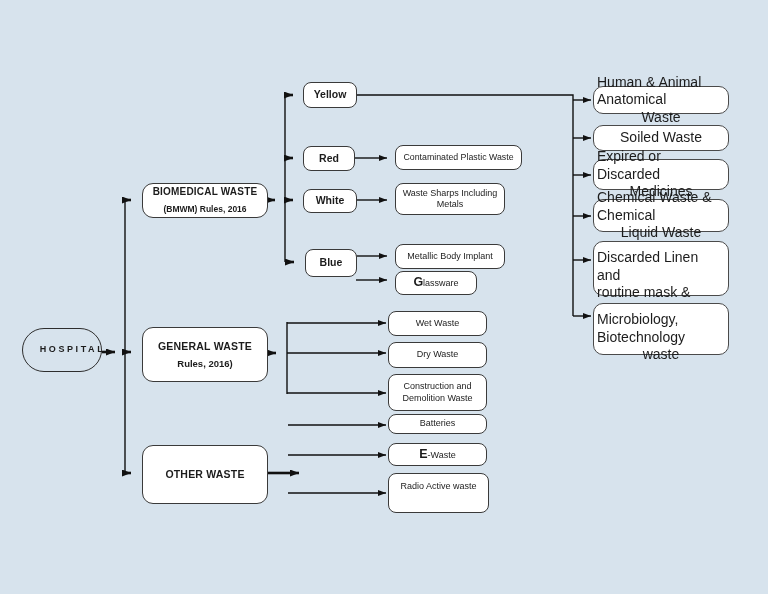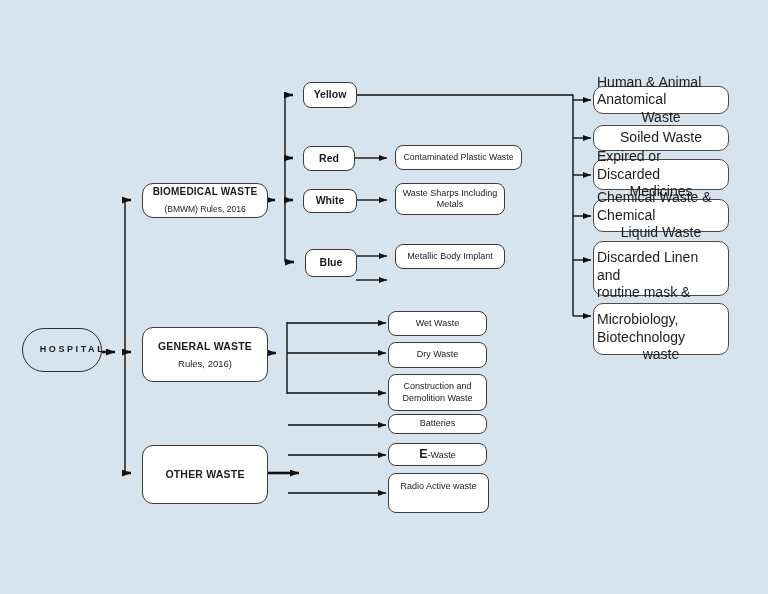--- a/index.html
+++ b/index.html
@@ -27,21 +27,21 @@
     font-size: 9px;
     line-height: 1.25;
     padding: 2px 3px;
   }
   .pink { background: #ffffff; border-radius: 11px; }
   .ghost { background: transparent; border-radius: 22px; border-color:#2e2e2e;padding-left:24px; }
   .rcol { border-radius: 10px; border-color:#4a4a4a; font-size: 14px; }
   .spread { justify-content: space-between; padding-top: 7px; padding-bottom: 7px; }
   .topalign { justify-content: flex-start; padding-top: 7px; }
   .t-title { font-weight: bold; font-size: 10.5px; letter-spacing: 0.2px; }
-  .t-sub { font-size: 8.5px; margin-top: 5px; }
+  .t-sub { font-size: 8.5px; margin-top: 5px; font-weight: bold; }
   .t-color { font-weight: bold; font-size: 10.5px; }
   .t-hospital { font-weight: bold; font-size: 9px; letter-spacing: 2.6px; }
   .lead-cap { font-size: 12.5px; font-weight: bold; }
 </style>
 </head>
 <body>
 
 <div id="canvas">
 
   <svg id="wires" viewBox="0 0 768 594" xmlns="http://www.w3.org/2000/svg">
@@ -127,20 +127,23 @@
   <div class="node" style="left:395px;top:145px;width:127px;height:25px;font-size:8.8px">
     <div>Contaminated Plastic Waste</div>
   </div>
   <div class="node" style="left:395px;top:183px;width:110px;height:32px">
     <div>Waste Sharps Including</div>
     <div>Metals</div>
   </div>
   <div class="node" style="left:395px;top:244px;width:110px;height:25px">
     <div>Metallic Body Implant</div>
   </div>
+  <div class="node" style="left:395px;top:271px;width:82px;height:24px">
+    <div><span class="lead-cap">G</span><span>lassware</span></div>
+  </div>
 
   <div class="node rcol" style="left:593px;top:86px;width:136px;height:28px">
     <div>Human &amp; Animal Anatomical</div>
     <div>Waste</div>
   </div>
   <div class="node rcol" style="left:593px;top:125px;width:136px;height:26px">
     <div>Soiled Waste</div>
   </div>
   <div class="node rcol" style="left:593px;top:159px;width:136px;height:31px">
     <div>Expired or Discarded</div>

